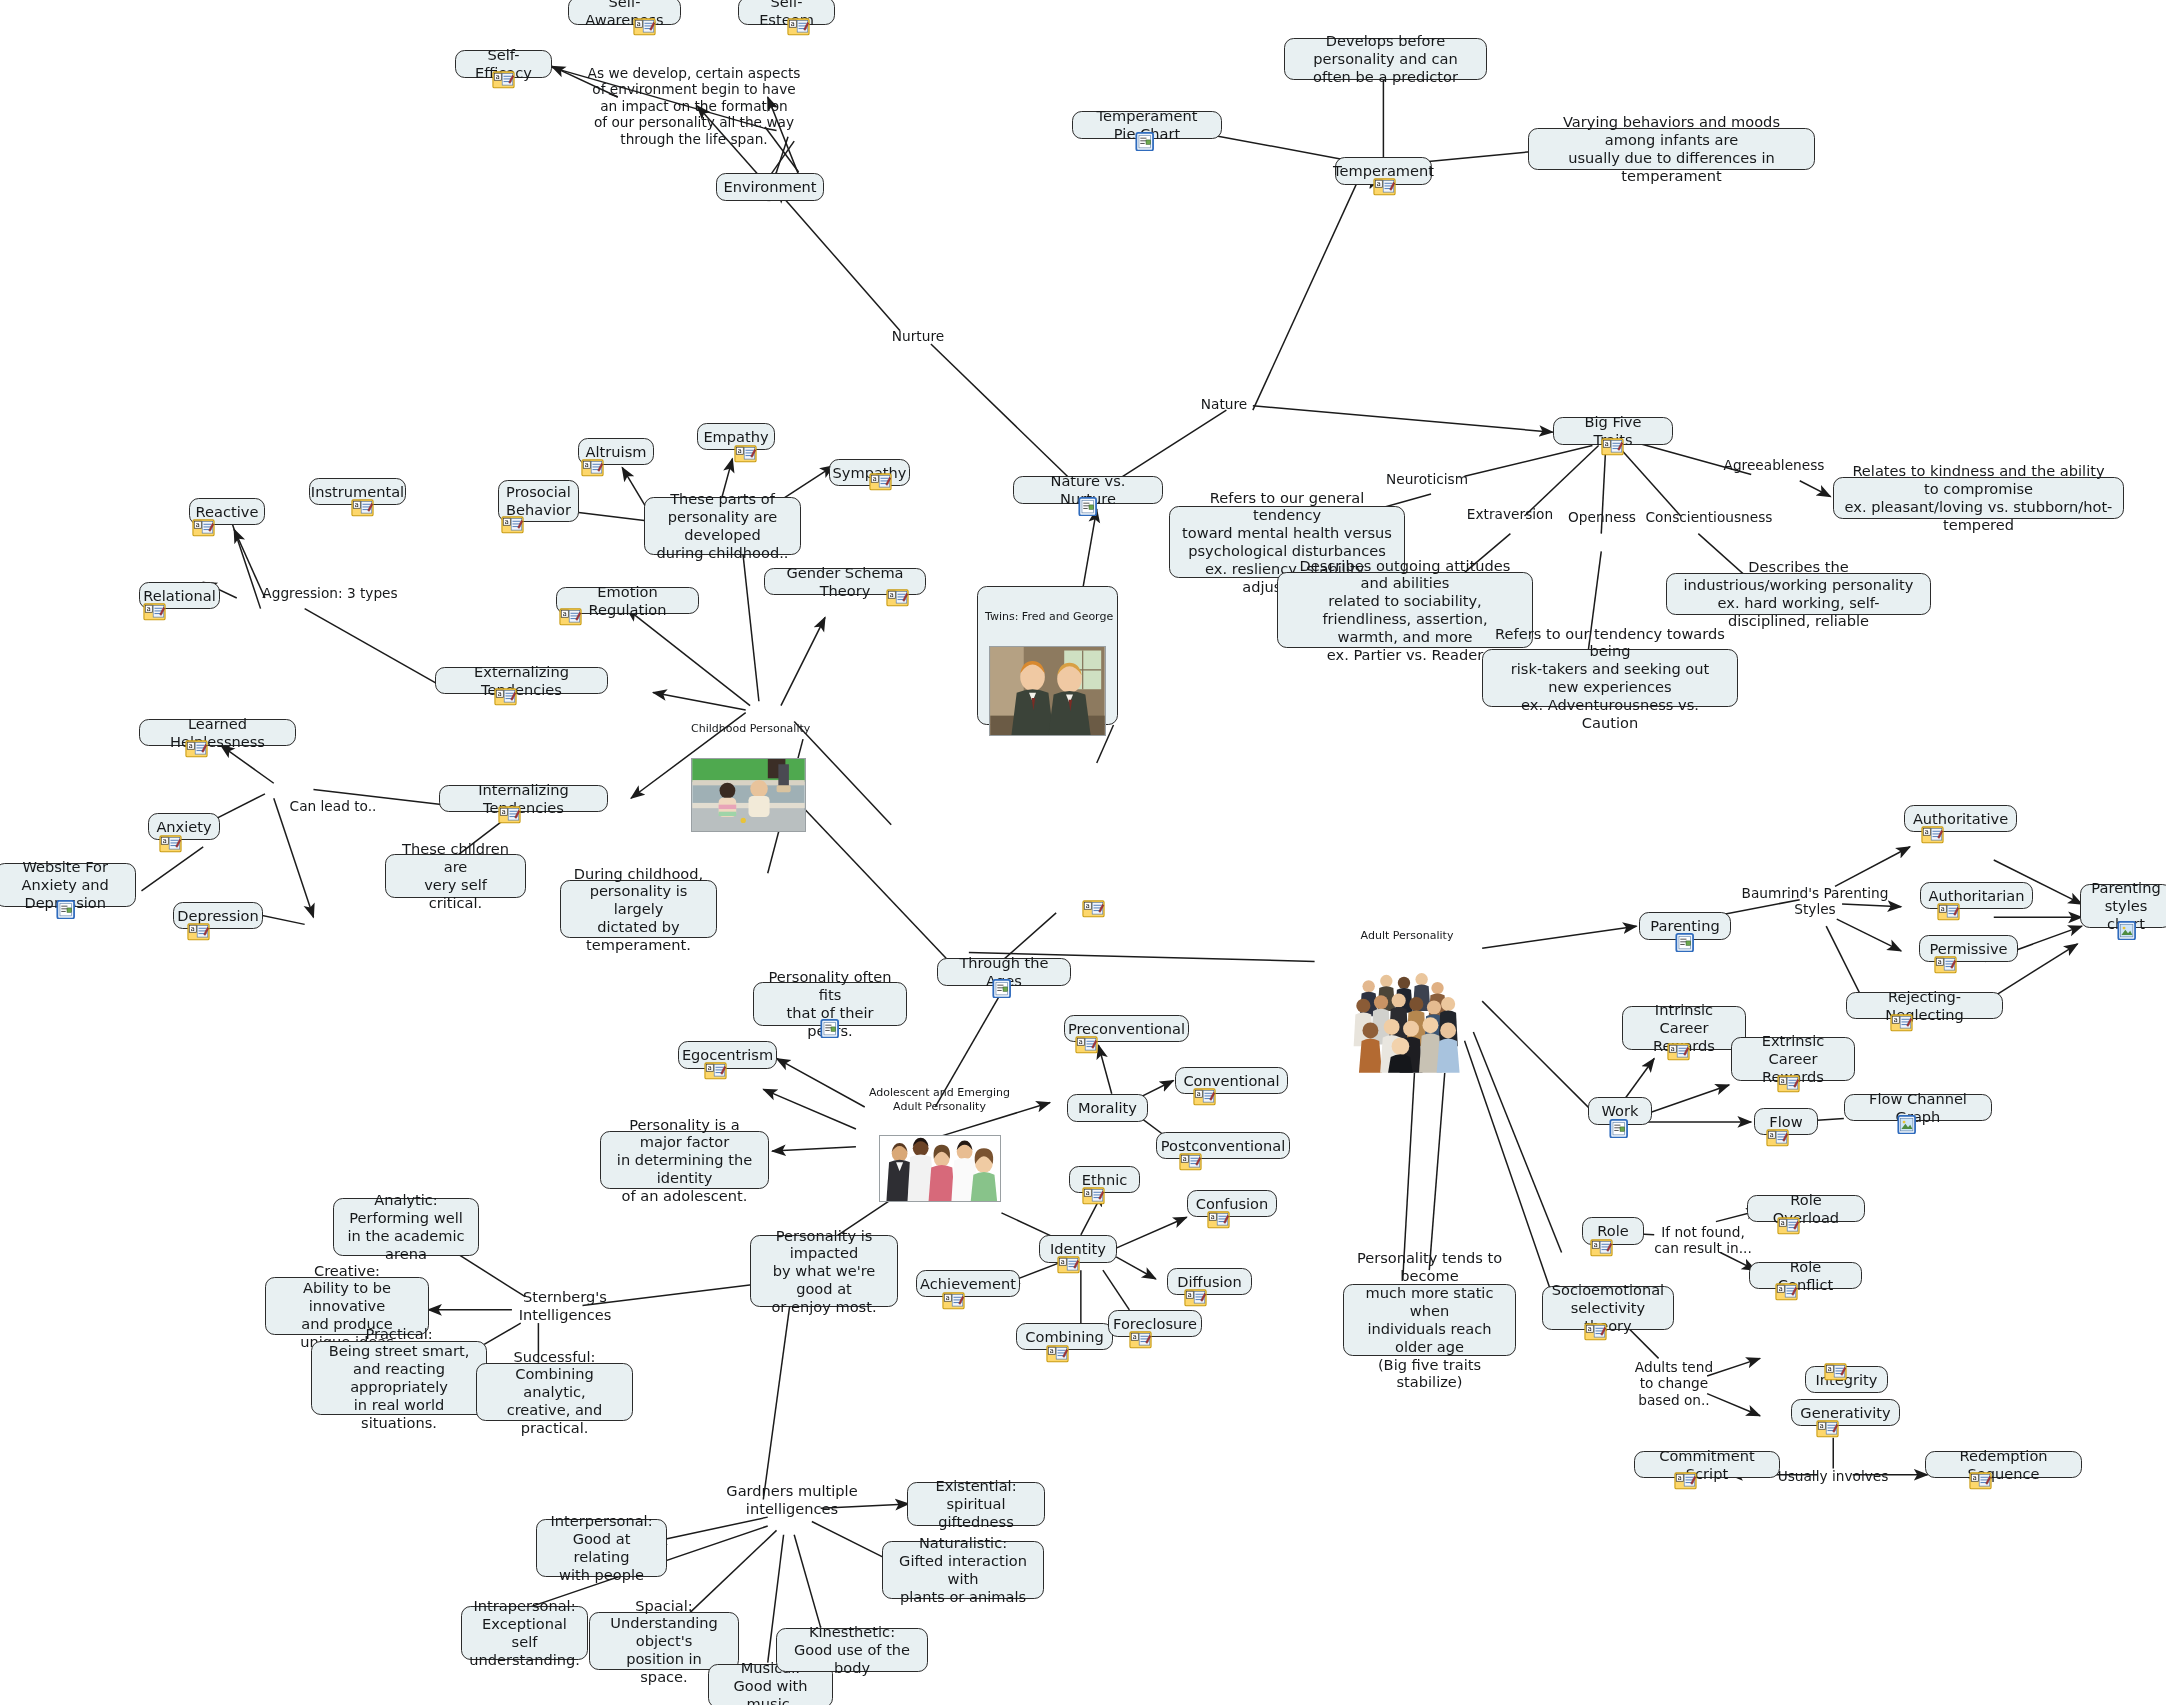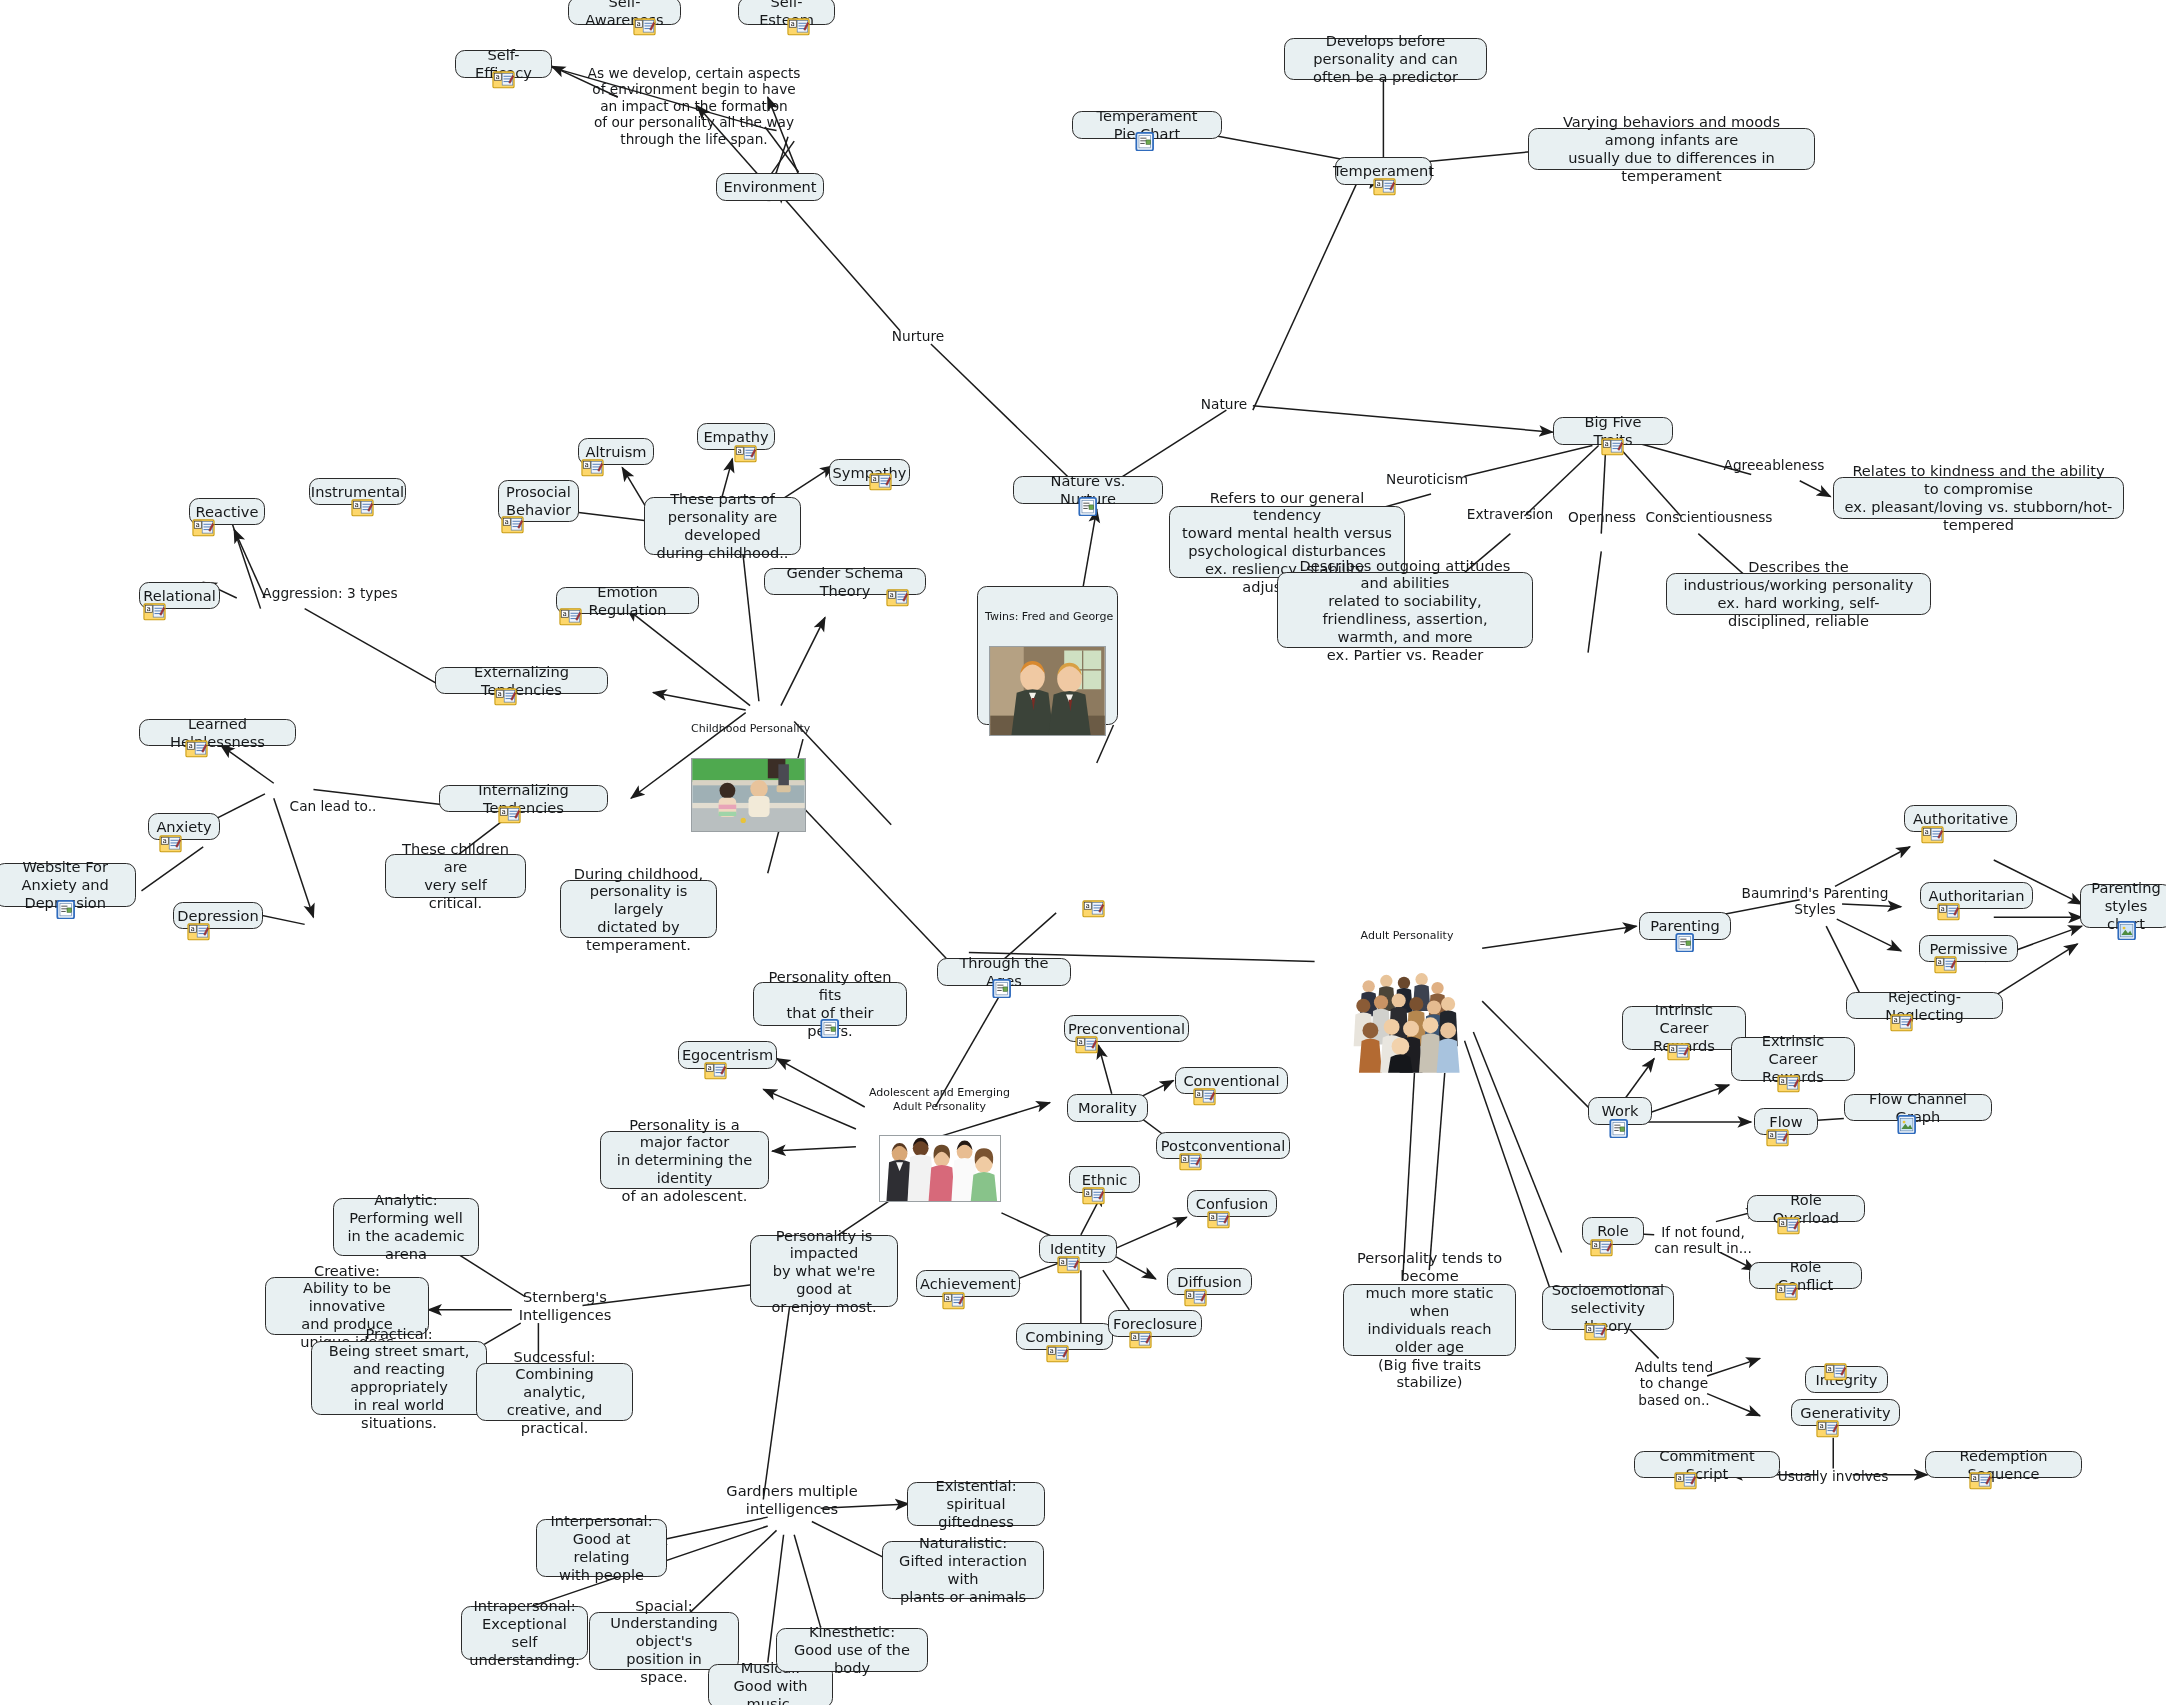--- a/index.html
+++ b/index.html
@@ -409,20 +409,23 @@
     <div class="node" style="left:1833px; top:477px; width:291px; height:42px;"><span>Relates to kindness and the ability to compromise
 ex. pleasant/loving vs. stubborn/hot-tempered</span></div>
     <div class="node" style="left:1169px; top:506px; width:236px; height:72px;"><span>Refers to our general tendency
 toward mental health versus
 psychological disturbances
 ex. resliency, stability, adjustability</span></div>
     <div class="node" style="left:1277px; top:572px; width:256px; height:76px;"><span>Describes outgoing attitudes and abilities
 related to sociability, friendliness, assertion,
 warmth, and more
 ex. Partier vs. Reader</span></div>
+    <div class="node" style="left:1482px; top:649px; width:256px; height:58px;"><span>Refers to our tendency towards being
+risk-takers and seeking out new experiences
+ex. Adventurousness vs. Caution</span></div>
     <div class="node" style="left:1666px; top:573px; width:265px; height:42px;"><span>Describes the industrious/working personality
 ex. hard working, self-disciplined, reliable</span></div>
 
     <div class="node" style="left:1013px; top:476px; width:150px; height:28px;"><span>Nature vs. Nurture</span></div>
     <div class="badge" style="left:1078px; top:497px;">
       <svg width="19.4" height="19.4" viewBox="0 0 22 22">
           <rect x="1.5" y="1" width="19" height="20" rx="2" fill="#eef4fb" stroke="#2f6bbd" stroke-width="2"></rect>
           <rect x="4.5" y="4" width="13" height="14" fill="#fff" stroke="#5d7fa8" stroke-width="0.7"></rect>
           <g stroke="#3c3c3c" stroke-width="1">
             <line x1="6" y1="7" x2="13" y2="7"></line>

